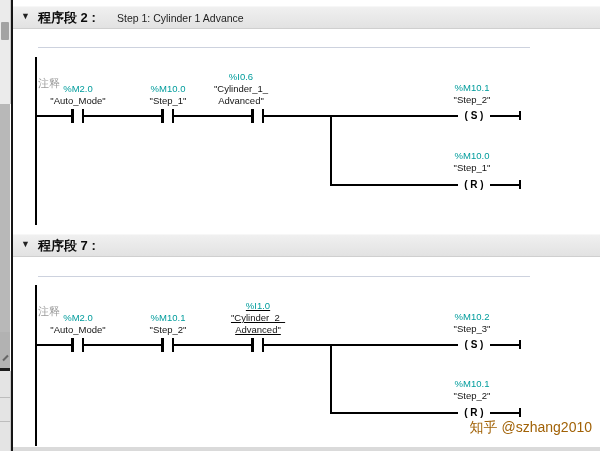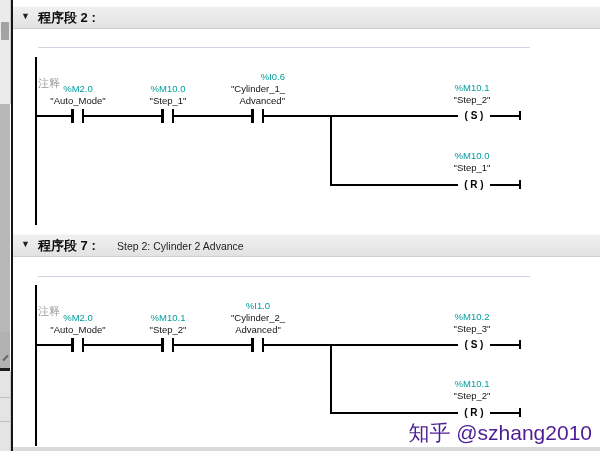--- a/index.html
+++ b/index.html
@@ -28,21 +28,21 @@
   .contact{position:absolute;width:13px;height:14px;background:#fff;}
   .contact .bar{position:absolute;top:0;width:2.5px;height:14px;background:#000;}
   .contact .bar.l{left:0;} .contact .bar.r{right:0;}
   .coil{position:absolute;width:32px;height:15px;background:#fff;text-align:center;
     font-size:10px;font-weight:bold;color:#000;line-height:15px;}
   .endtick{position:absolute;width:2px;height:9px;background:#000;}
   .tag{position:absolute;transform:translateX(-50%);text-align:center;
     font-size:9.5px;line-height:12px;white-space:nowrap;}
   .tag .addr{display:block;color:#009c9c;}
   .tag .nm{display:block;color:#141414;}
-  .watermark{position:absolute;right:8px;top:419px;font-size:21px;color:#4c1d95;}
+  .watermark{position:absolute;right:8px;top:419px;font-size:14px;color:#a16207;}
   .bottombar{position:absolute;left:13px;top:447px;width:587px;height:4px;background:#dadada;}
   .pencil{position:absolute;left:2px;top:357px;width:7px;height:2px;background:#666;
     transform:rotate(-45deg);}
   .hair{position:absolute;left:0;width:10px;height:1px;background:#bdbdbd;}
 </style>
 </head>
 <body>
 
 <div class="lstrip">
   <div class="lseg" style="top:0;height:104px;background:#ebebeb;border-right:1px solid #c6c6c6;"></div>
@@ -54,20 +54,21 @@
   <div class="lseg" style="top:371px;height:80px;background:#e4e4e4;border-right:1px solid #c6c6c6;"></div>
   <div class="hair" style="top:397px;"></div>
   <div class="hair" style="top:421px;"></div>
 </div>
 <div class="lborder"></div>
 
 <div class="net" style="top:6px;height:228px;">
   <div class="net-header">
     <span class="tri">▼</span>
     <span class="net-title">程序段 2 :</span>
+    <span class="net-sub">Step 1: Cylinder 1 Advance</span>
   </div>
   <div class="comment">注释</div>
   <div class="comment-sep" style="top:41px;"></div>
 
   <div class="wire" style="left:22px;top:51px;width:2px;height:168px;"></div>
   <div class="wire" style="left:22px;top:109px;width:486px;height:2px;"></div>
 
   <div class="wire" style="left:317px;top:109px;width:2px;height:71px;"></div>
   <div class="wire" style="left:317px;top:178px;width:191px;height:2px;"></div>
 
@@ -90,40 +91,39 @@
   <div class="endtick" style="left:506px;top:174px;"></div>
 
   <div class="tag" style="left:65px;bottom:127px;">
     <span class="addr">%M2.0</span>
     <span class="nm">"Auto_Mode"</span>
   </div>
   <div class="tag" style="left:155px;bottom:127px;">
     <span class="addr">%M10.0</span>
     <span class="nm">"Step_1"</span>
   </div>
-  <div class="tag" style="left:245px;bottom:127px;text-align:right;">
+  <div class="tag" style="left:228px;bottom:127px;">
     <span class="addr">%I0.6</span>
     <span class="nm">"Cylinder_1_</span>
     <span class="nm">Advanced"</span>
   </div>
   <div class="tag" style="left:459px;bottom:128px;">
     <span class="addr">%M10.1</span>
     <span class="nm">"Step_2"</span>
   </div>
   <div class="tag" style="left:459px;bottom:60px;">
     <span class="addr">%M10.0</span>
     <span class="nm">"Step_1"</span>
   </div>
 </div>
 
 <div class="net" style="top:234px;height:217px;">
   <div class="net-header">
     <span class="tri">▼</span>
     <span class="net-title">程序段 7 :</span>
-    <span class="net-sub">Step 2: Cylinder 2 Advance</span>
   </div>
   <div class="comment">注释</div>
   <div class="comment-sep" style="top:42px;"></div>
 
   <div class="wire" style="left:22px;top:51px;width:2px;height:161px;"></div>
   <div class="wire" style="left:22px;top:110px;width:486px;height:2px;"></div>
   <div class="wire" style="left:317px;top:110px;width:2px;height:70px;"></div>
   <div class="wire" style="left:317px;top:178px;width:191px;height:2px;"></div>
 
   <div class="contact" style="left:58px;top:104px;">
@@ -145,21 +145,21 @@
   <div class="endtick" style="left:506px;top:174px;"></div>
 
   <div class="tag" style="left:65px;bottom:115px;">
     <span class="addr">%M2.0</span>
     <span class="nm">"Auto_Mode"</span>
   </div>
   <div class="tag" style="left:155px;bottom:115px;">
     <span class="addr">%M10.1</span>
     <span class="nm">"Step_2"</span>
   </div>
-  <div class="tag" style="left:245px;bottom:115px;">
+  <div class="tag" style="left:245px;bottom:115px;text-decoration:underline;">
     <span class="addr">%I1.0</span>
     <span class="nm">"Cylinder_2_</span>
     <span class="nm">Advanced"</span>
   </div>
   <div class="tag" style="left:459px;bottom:116px;">
     <span class="addr">%M10.2</span>
     <span class="nm">"Step_3"</span>
   </div>
   <div class="tag" style="left:459px;bottom:49px;">
     <span class="addr">%M10.1</span>

